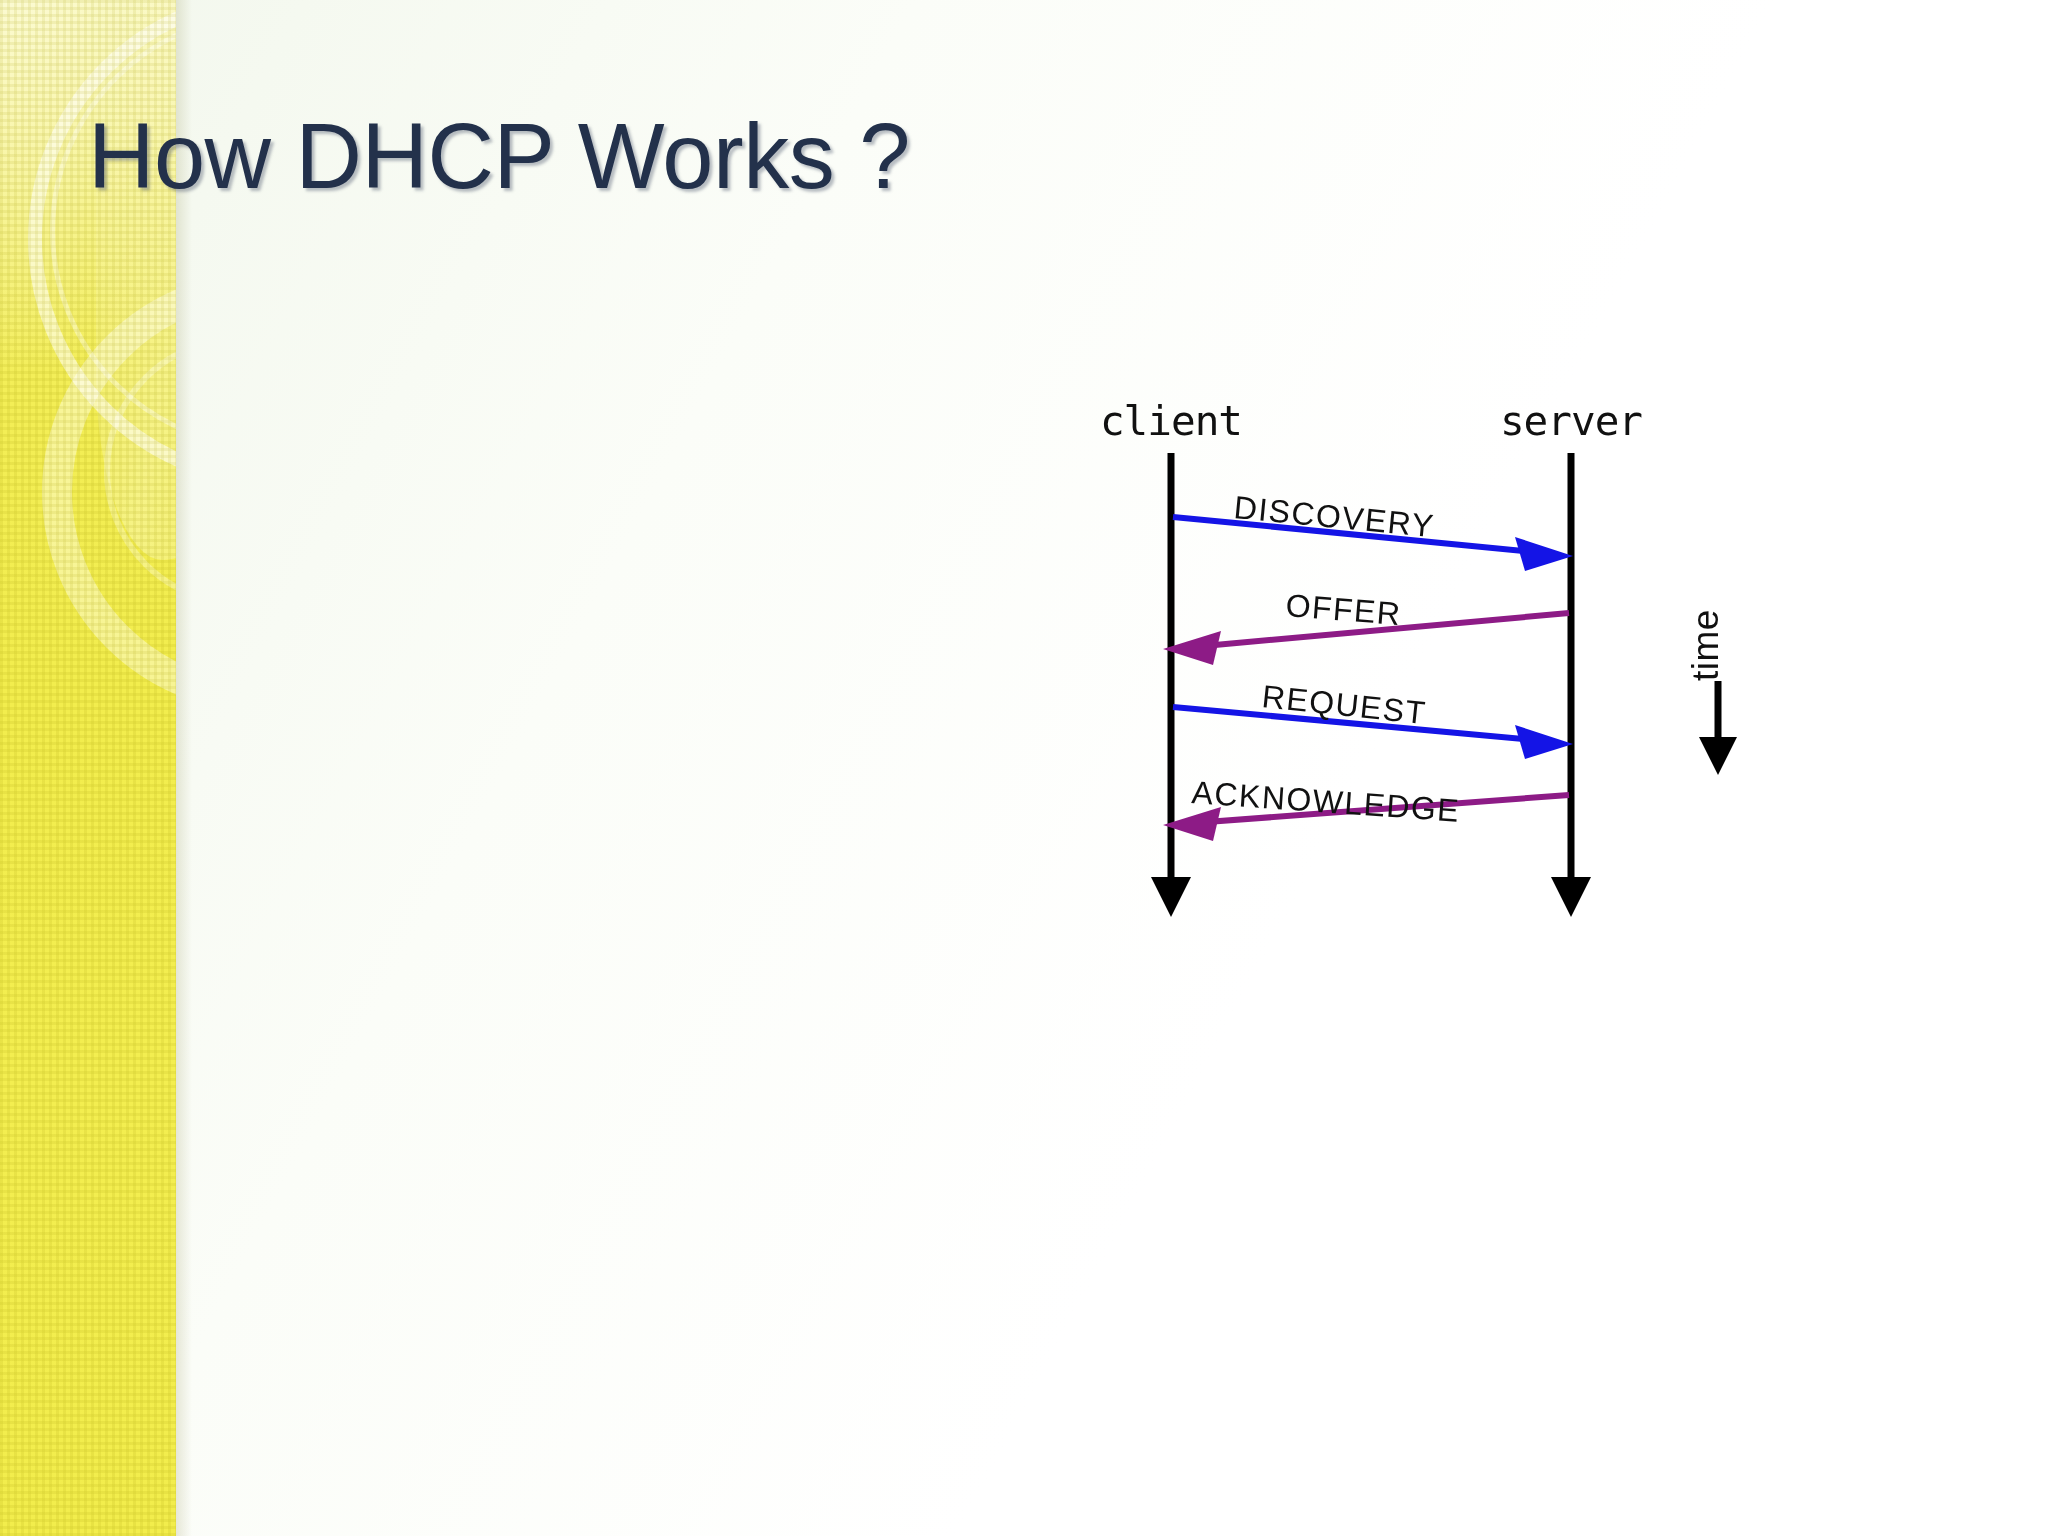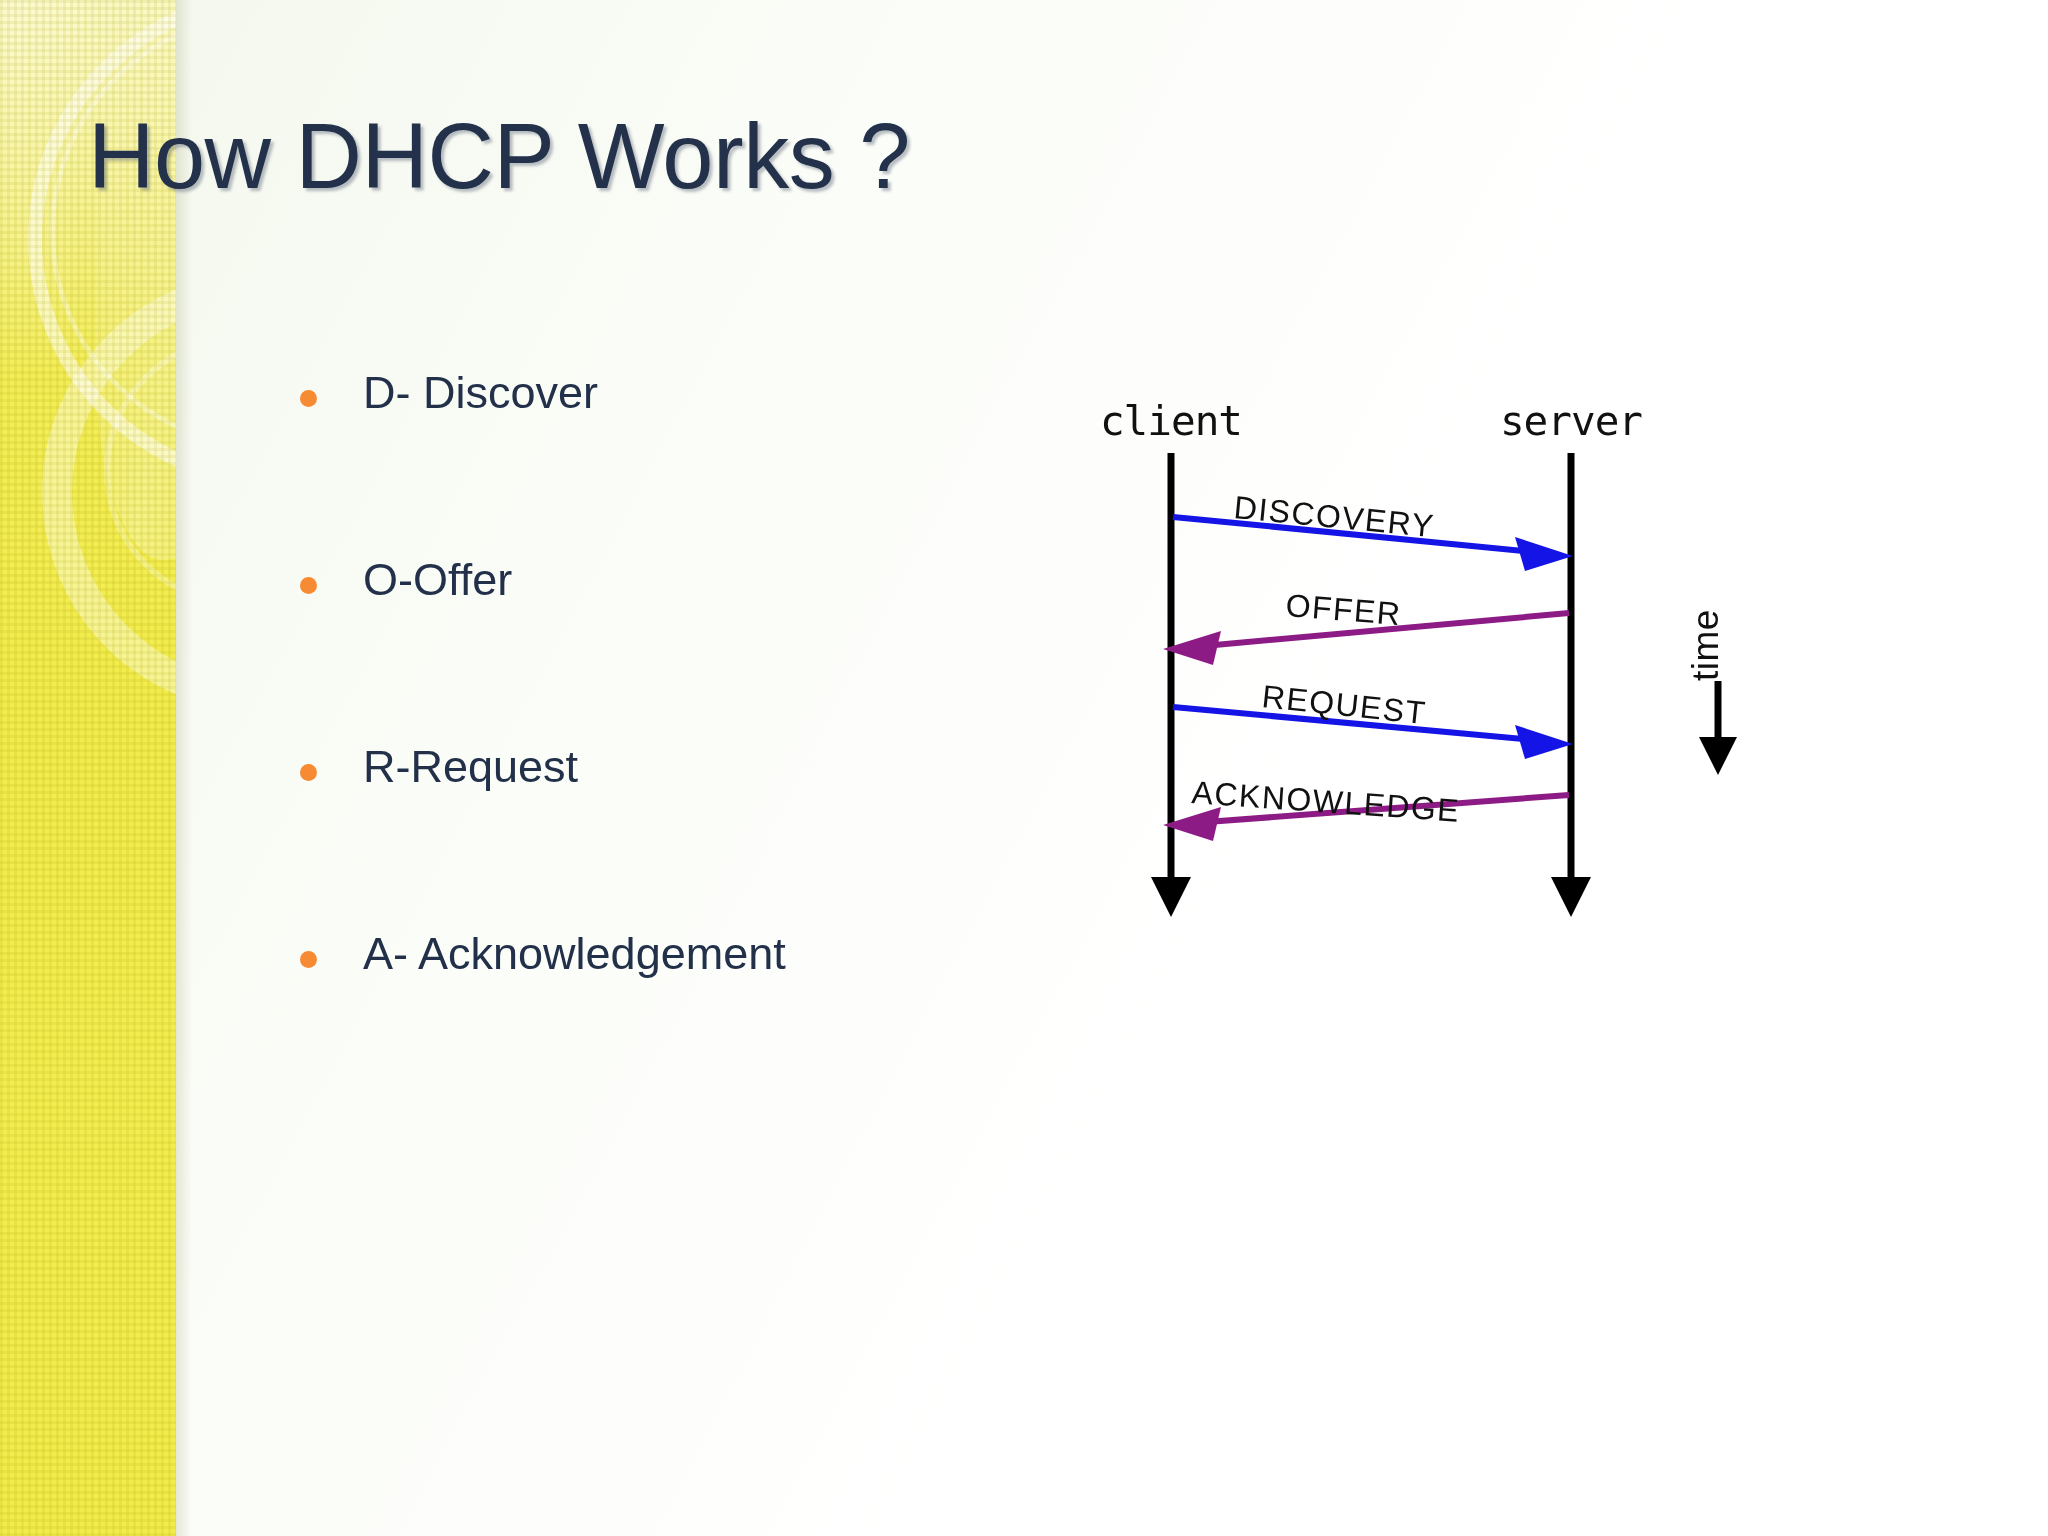--- a/index.html
+++ b/index.html
@@ -212,43 +212,20 @@
     <div class="ring" id="ring-outer-2"></div>
     <div class="ring" id="ring-inner"></div>
     <div class="ring" id="ring-inner-2"></div>
     <div id="band-sheen"></div>
     <div id="band-texture"></div>
   </div>
   <div id="band-shadow"></div>
 
   <div id="page-title">How DHCP Works ?</div>
 
-  <ul id="bullet-list">
-
-    <li class="bullet-row">
-      <span class="bullet-dot"></span>
-      <span class="bullet-text">D- Discover</span>
-    </li>
-
-    <li class="bullet-row">
-      <span class="bullet-dot"></span>
-      <span class="bullet-text">O-Offer</span>
-    </li>
-
-    <li class="bullet-row">
-      <span class="bullet-dot"></span>
-      <span class="bullet-text">R-Request</span>
-    </li>
-
-    <li class="bullet-row">
-      <span class="bullet-dot"></span>
-      <span class="bullet-text">A- Acknowledgement</span>
-    </li>
-
-  </ul>
 
   <div id="sequence-diagram">
     <svg viewBox="0 0 800 570" xmlns="http://www.w3.org/2000/svg">
 
       <text class="lifeline-label" x="108" y="40" text-anchor="middle">client</text>
       <text class="lifeline-label" x="508" y="40" text-anchor="middle">server</text>
 
       <line class="lifeline" x1="108" y1="58" x2="108" y2="492"></line>
       <polygon class="arrow-black" points="108,522 88,482 128,482"></polygon>
 

